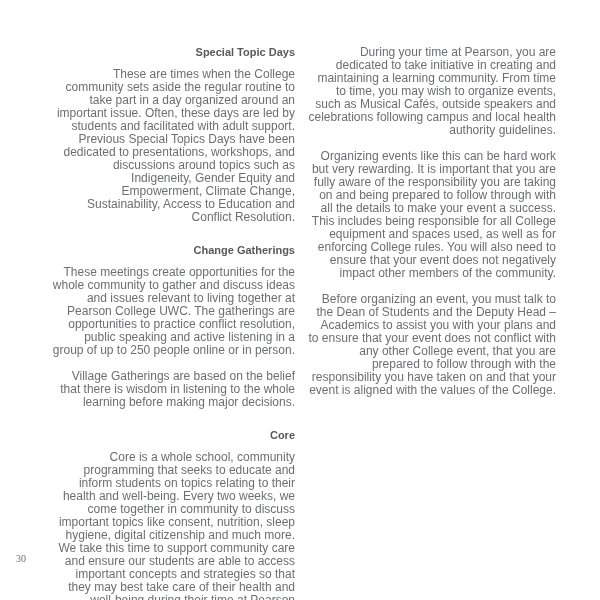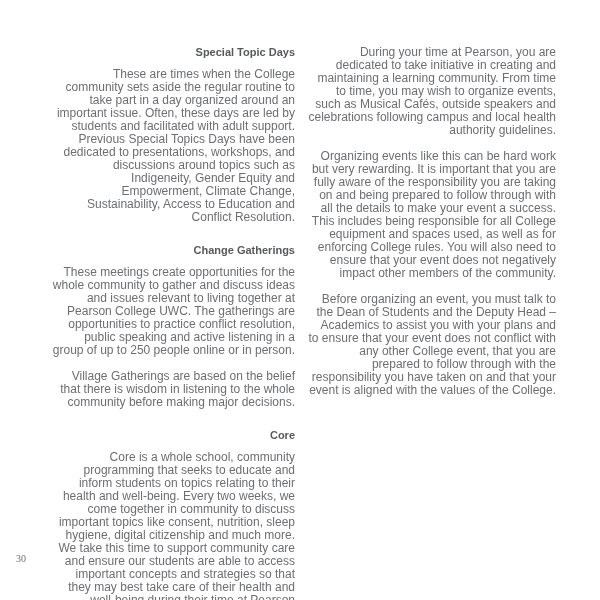--- a/index.html
+++ b/index.html
@@ -60,21 +60,21 @@
 
 <div id="page">
   <div id="column-left" class="column">
       <div class="section">
         <h2 class="section-heading">Special Topic Days</h2>
         <p class="body-paragraph">These are times when the College community sets aside the regular routine to take part in a day organized around an important issue. Often, these days are led by students and facilitated with adult support. Previous Special Topics Days have been dedicated to presentations, workshops, and discussions around topics such as Indigeneity, Gender Equity and Empowerment, Climate Change, Sustainability, Access to Education and Conflict Resolution.</p>
       </div>
       <div class="section">
         <h2 class="section-heading">Change Gatherings</h2>
         <p class="body-paragraph">These meetings create opportunities for the whole community to gather and discuss ideas and issues relevant to living together at Pearson College UWC. The gatherings are opportunities to practice conflict resolution, public speaking and active listening in a group of up to 250 people online or in person.</p>
-        <p class="body-paragraph">Village Gatherings are based on the belief that there is wisdom in listening to the whole community before making major decisions.</p>
+        <p class="body-paragraph">Village Gatherings are based on the belief that there is wisdom in listening to the whole learning before making major decisions.</p>
       </div>
       <div class="section">
         <h2 class="section-heading">Core</h2>
         <p class="body-paragraph">Core is a whole school, community programming that seeks to educate and inform students on topics relating to their health and well-being. Every two weeks, we come together in community to discuss important topics like consent, nutrition, sleep hygiene, digital citizenship and much more. We take this time to support community care and ensure our students are able to access important concepts and strategies so that they may best take care of their health and well-being during their time at Pearson College and beyond.</p>
       </div>
     </div>
   <div id="column-right" class="column">
       <div class="section">
         <p class="body-paragraph">During your time at Pearson, you are dedicated to take initiative in creating and maintaining a learning community. From time to time, you may wish to organize events, such as Musical Cafés, outside speakers and celebrations following campus and local health authority guidelines.</p>
         <p class="body-paragraph">Organizing events like this can be hard work but very rewarding. It is important that you are fully aware of the responsibility you are taking on and being prepared to follow through with all the details to make your event a success. This includes being responsible for all College equipment and spaces used, as well as for enforcing College rules. You will also need to ensure that your event does not negatively impact other members of the community.</p>

